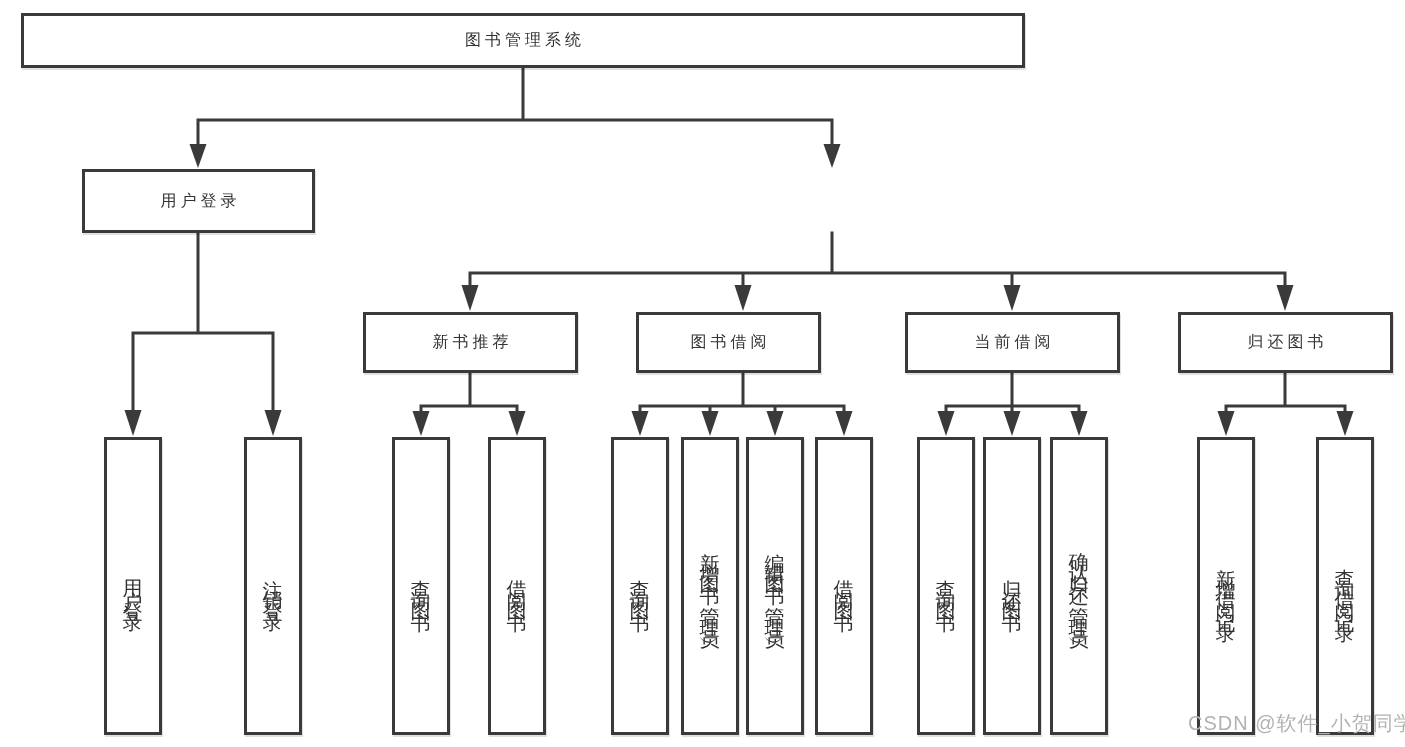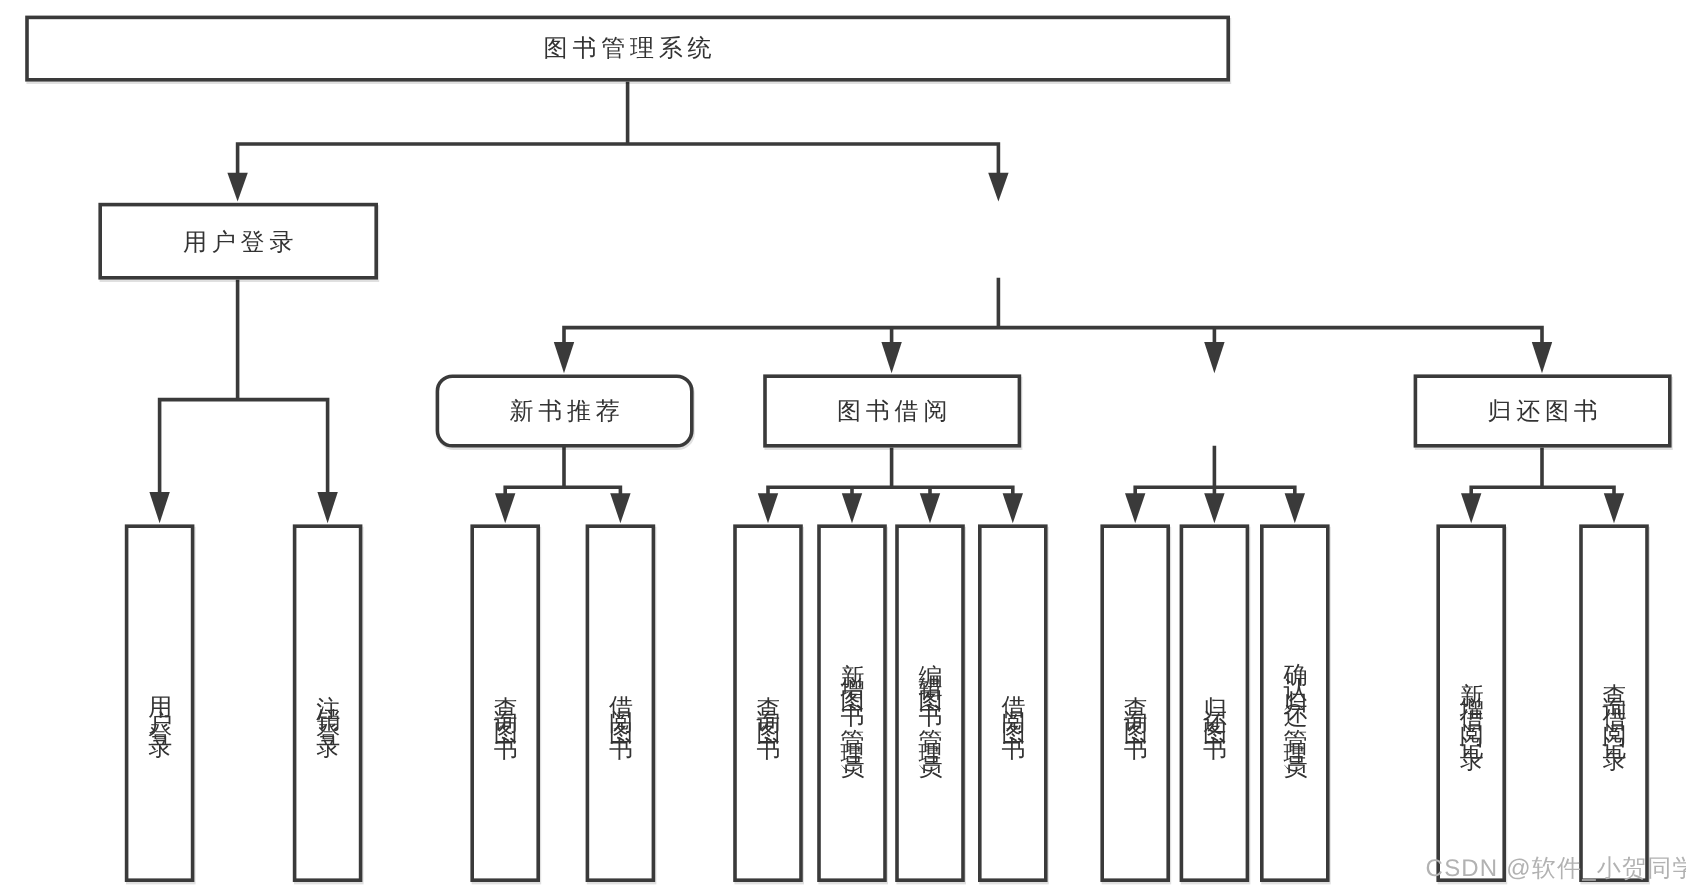--- a/index.html
+++ b/index.html
@@ -37,21 +37,21 @@
   .node {
     position: absolute;
     background: var(--box-bg);
     border: 3px solid var(--line);
     display: flex;
     align-items: center;
     justify-content: center;
     color: var(--text);
     box-shadow: 1px 2px 0 rgba(0,0,0,0.12);
   }
-  .node.h { font-size: 20px; letter-spacing: 4px; text-indent: 4px; }
+  .node.h { font-size: 16px; letter-spacing: 4px; text-indent: 4px; }
   .node.v { font-size: 20px; }
   .node.v .vtext {
     writing-mode: vertical-rl;
     text-orientation: mixed;
     letter-spacing: 11px;
     line-height: 1;
   }
   .watermark {
     position: absolute;
     left: 1188px;
@@ -101,22 +101,23 @@
 
     <path class="wire" d="M1285 373 V406 M1226 406 H1345 M1226 406 V411 M1345 406 V411"></path>
     <polygon class="head" points="1217.5,411 1234.5,411 1226,436"></polygon>
     <polygon class="head" points="1336.5,411 1353.5,411 1345,436"></polygon>
   </svg>
 
   <div class="node h" style="left:21px; top:13px; width:1004px; height:55px;">图书管理系统</div>
 
   <div class="node h" style="left:82px; top:169px; width:233px; height:64px;">用户登录</div>
 
-  <div class="node h" style="left:363px; top:312px; width:215px; height:61px;border-radius:14px;">新书推荐</div>
-  <div class="node h" style="left:636px; top:312px; width:215px; height:61px;">图书借阅</div>
+  <div class="node h" style="left:363px; top:312px; width:215px; height:61px;">新书推荐</div>
+  <div class="node h" style="left:636px; top:312px; width:185px; height:61px;">图书借阅</div>
+  <div class="node h" style="left:905px; top:312px; width:215px; height:61px;">当前借阅</div>
   <div class="node h" style="left:1178px; top:312px; width:215px; height:61px;">归还图书</div>
 
   <div class="node v" style="left:104px; top:437px; width:58px; height:298px;">
     <span class="vtext">用户登录</span>
   </div>
   <div class="node v" style="left:244px; top:437px; width:58px; height:298px;">
     <span class="vtext">注销登录</span>
   </div>
 
   <div class="node v" style="left:392px; top:437px; width:58px; height:298px;">

